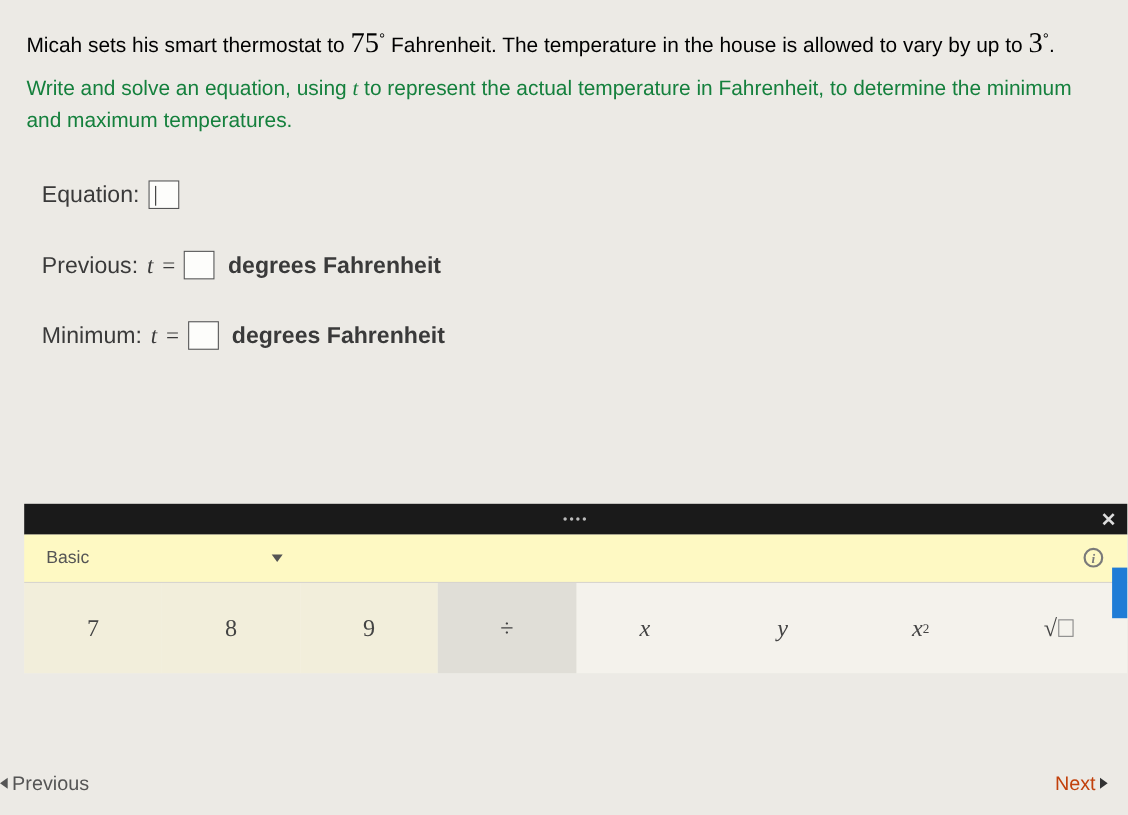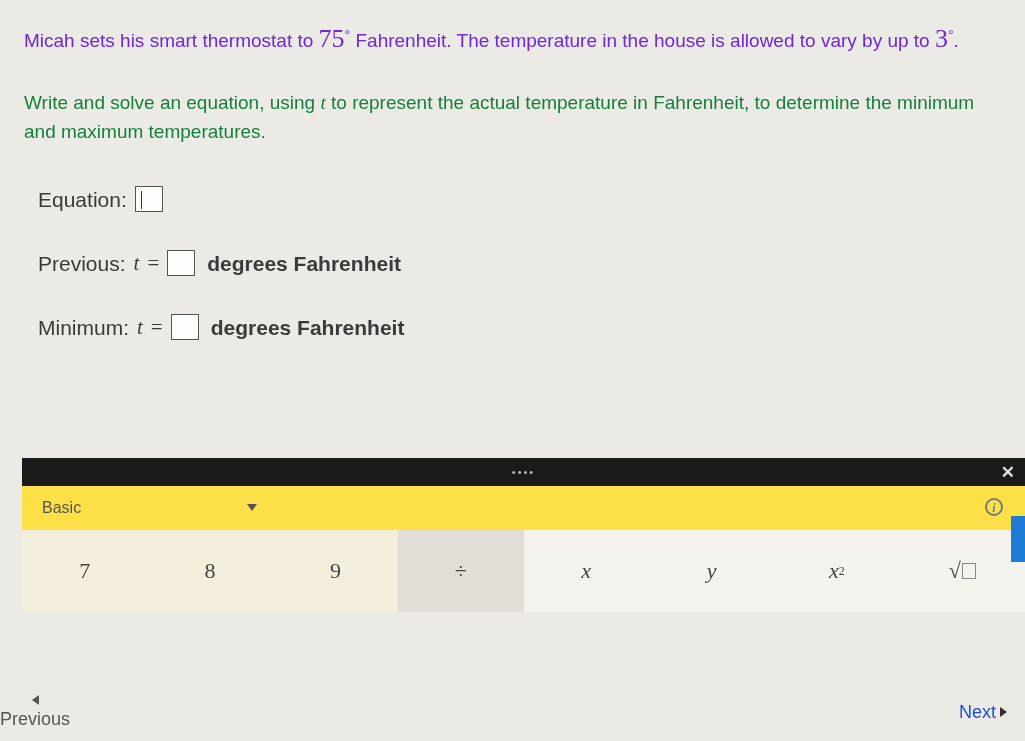--- a/index.html
+++ b/index.html
@@ -11,22 +11,22 @@
       height: 741px;
       position: relative;
       overflow: hidden;
     }
     .content {
       padding: 18px 24px 0 24px;
     }
     .problem-text {
       font-size: 19px;
       line-height: 1.6;
-      color: #6d28d9;
-      margin-bottom: 28px;
+      color: #000000;
+      margin-bottom: 6px;
     }
     .problem-text .big-num {
       font-family: Georgia, 'Times New Roman', serif;
       font-size: 26px;
     }
     .problem-text .deg {
       font-size: 14px;
       vertical-align: super;
     }
     .prompt-text {
@@ -101,21 +101,21 @@
       position: absolute;
       right: 10px;
       top: 4px;
       color: #ddd;
       font-size: 17px;
       font-weight: bold;
       cursor: pointer;
     }
     .keypad-mode-row {
       height: 44px;
-      background: #fde047;
+      background: #fef9c3;
       border-bottom: 1px solid #d8d5cf;
       display: flex;
       align-items: center;
       padding: 0 20px;
       position: relative;
     }
     .mode-label {
       font-size: 16px;
       color: #555;
       margin-right: 110px;
@@ -186,22 +186,22 @@
     .nav-footer {
       position: absolute;
       left: 0; right: 0; bottom: 0;
       height: 52px;
       display: flex;
       align-items: center;
       justify-content: space-between;
       padding: 0 18px 6px 0;
       font-size: 18px;
     }
-    .nav-prev { color: #555; display: flex; align-items: center; gap: 4px; cursor: pointer; flex-direction: column; }
-    .nav-next { color: #1d4ed8; display: flex; align-items: center; gap: 4px; cursor: pointer; }
+    .nav-prev { color: #555; display: flex; align-items: center; gap: 4px; cursor: pointer; }
+    .nav-next { color: #c2410c; display: flex; align-items: center; gap: 4px; cursor: pointer; }
     .tri-left {
       width: 0; height: 0;
       border-top: 5px solid transparent;
       border-bottom: 5px solid transparent;
       border-right: 7px solid #555;
     }
     .tri-right {
       width: 0; height: 0;
       border-top: 5px solid transparent;
       border-bottom: 5px solid transparent;

